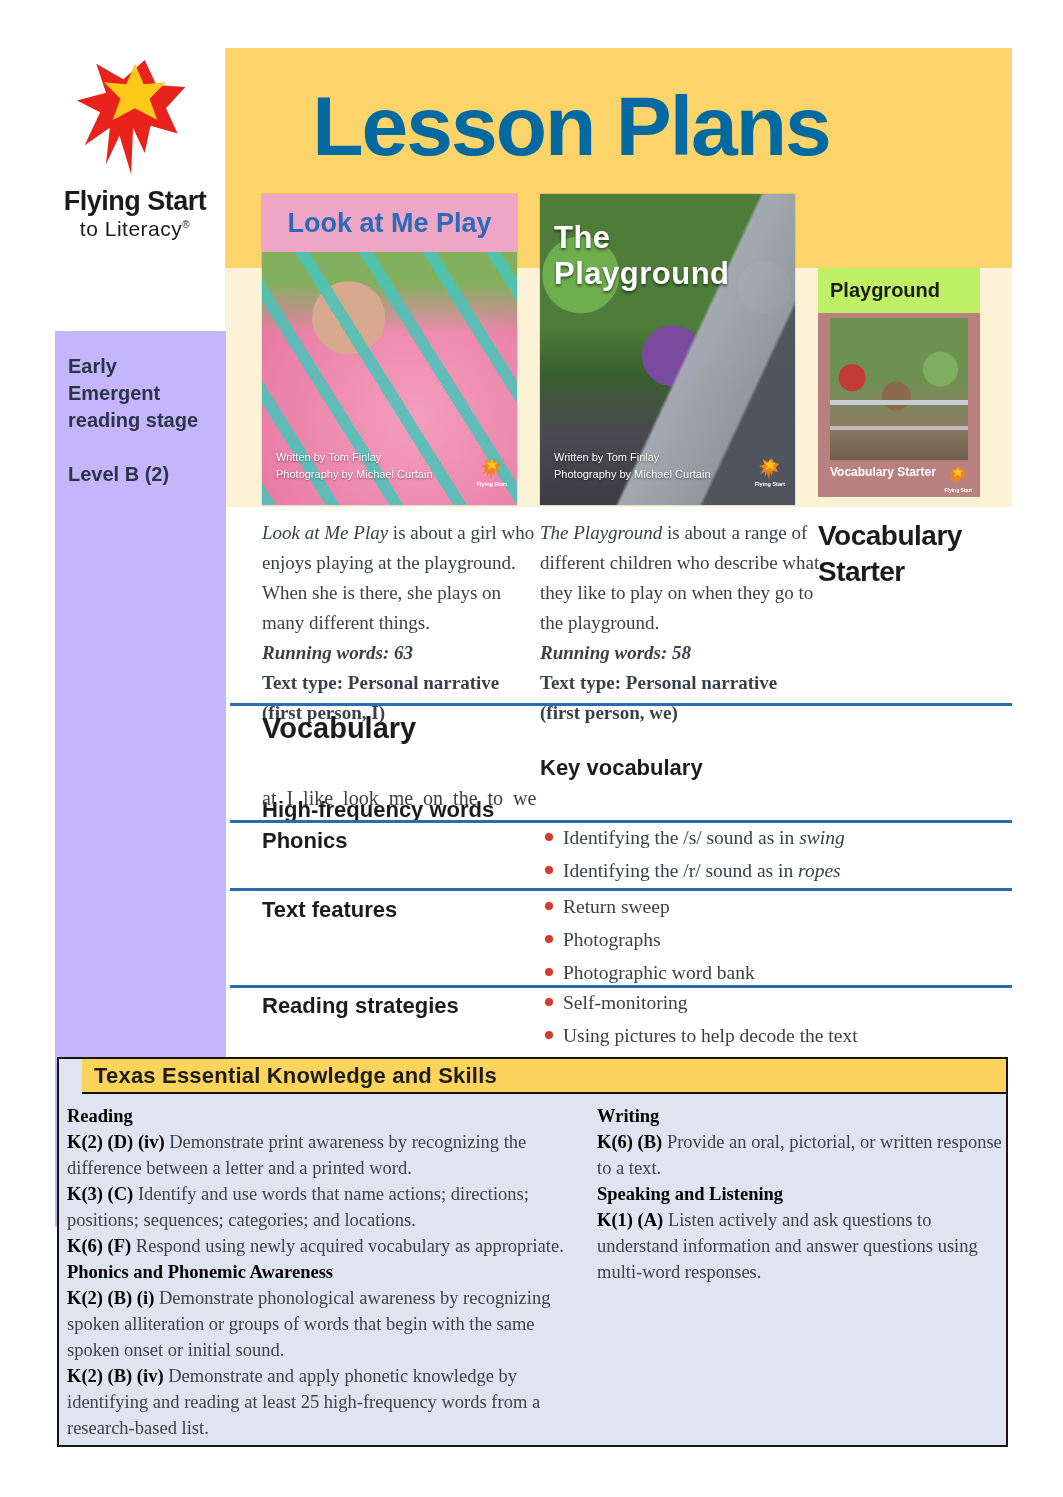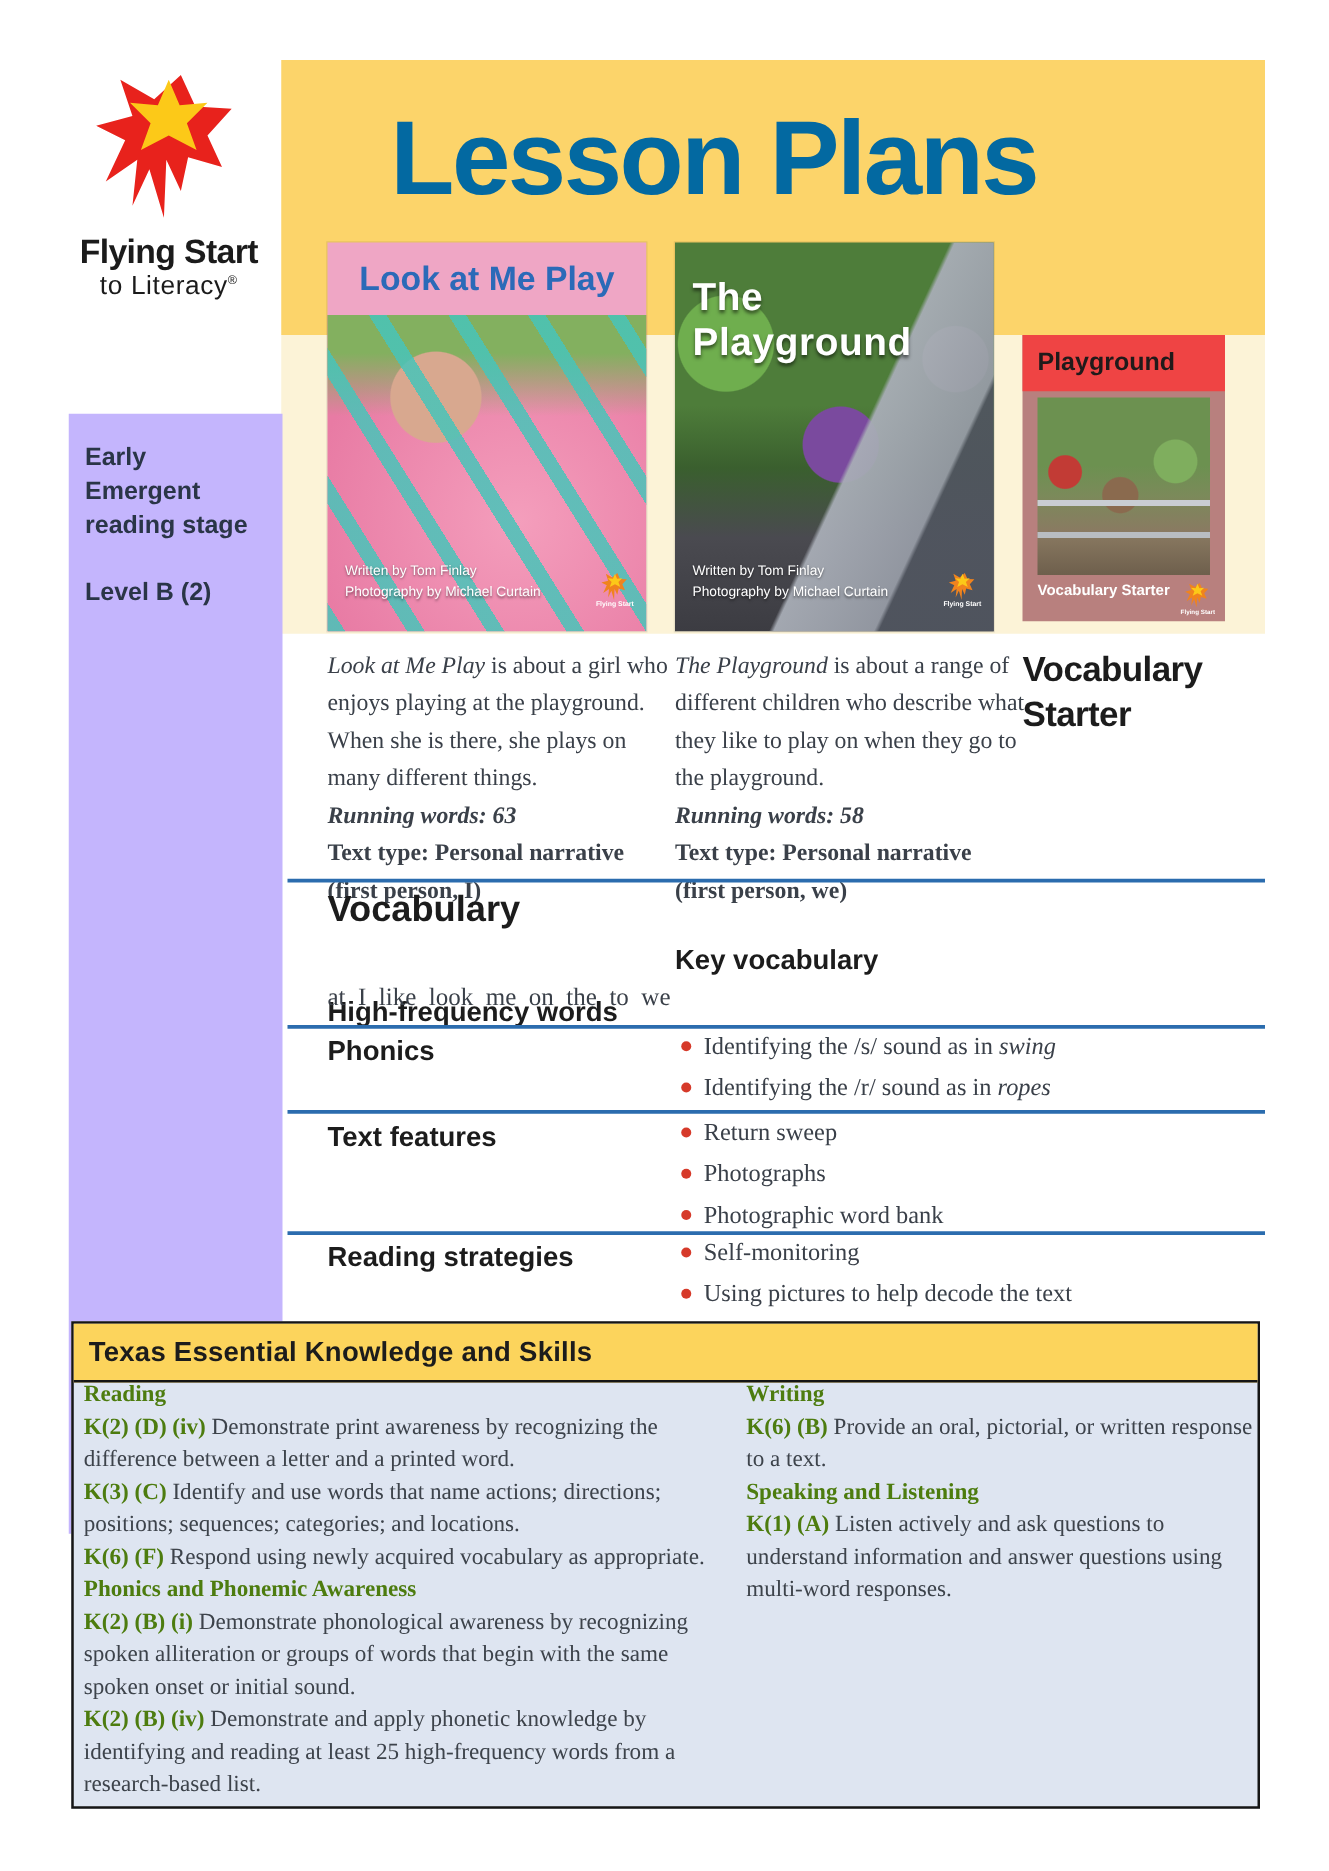--- a/index.html
+++ b/index.html
@@ -48,21 +48,21 @@
   .cover2-title { position:absolute; left:14px; top:26px; font-size:31px; font-weight:bold; color:#ffffff;
     text-shadow:0 2px 3px rgba(0,0,0,0.55); letter-spacing:0.5px; }
   .credits { position:absolute; left:14px; bottom:22px; color:#ffffff; font-size:11px; line-height:17px;
     text-shadow:0 1px 2px rgba(0,0,0,0.5); }
   .mini-logo { position:absolute; right:10px; bottom:18px; text-align:center; }
   .mini-logo svg { display:block; margin:0 auto; }
   .mini-logo .mini-label { font-size:5.5px; font-weight:bold; color:#ffffff; }
 
   
   .starter-card { position:absolute; left:818px; top:268px; width:162px; height:229px; background:#b8807e; }
-  .starter-band { position:absolute; left:0; top:0; width:100%; height:45px; background:#ef4444;
+  .starter-band { position:absolute; left:0; top:0; width:100%; height:45px; background:#bef264;
     display:flex; align-items:center; padding-left:12px; }
   .starter-band span { font-size:20px; font-weight:bold; color:#201a1a; }
   .starter-photo { position:absolute; left:12px; top:50px; width:138px; height:142px;
     background:
       linear-gradient(to bottom, rgba(0,0,0,0) 58%, #c9cdd2 58%, #c9cdd2 61%, rgba(0,0,0,0) 61%),
       linear-gradient(to bottom, rgba(0,0,0,0) 76%, #b9bdc2 76%, #b9bdc2 79%, rgba(0,0,0,0) 79%),
       radial-gradient(circle at 16% 42%, #c23b35 0 13px, rgba(194,59,53,0) 14px),
       radial-gradient(circle at 80% 36%, #7fae5e 0 17px, rgba(127,174,94,0) 18px),
       radial-gradient(circle at 48% 55%, #8a6a4e 0 14px, rgba(138,106,78,0) 15px),
       linear-gradient(to bottom, #6c9150 0 38%, #7b8a5a 55%, #8a7a62 76%, #6e5f4c);
@@ -93,26 +93,26 @@
   .h-pho { top:828px;text-align:center; } .h-tf { top:897px; } .h-rs { top:993px; }
   .bullet-list { position:absolute; left:545px; width:460px; list-style:none; }
   .l-pho { top:826px; } .l-tf { top:895px; } .l-rs { top:991px; }
   .bullet-row { display:flex; align-items:flex-start; margin-bottom:9px; font-family:"Liberation Serif", serif;
     font-size:19.5px; line-height:24px; color:#3a4049; }
   .dot { flex:0 0 auto; width:8px; height:8px; border-radius:50%; background:#d63a2a; margin:7px 10px 0 0; }
 
   
   .teks { position:absolute; left:57px; top:1057px; width:951px; height:390px; border:2px solid #151515;
     background:#dee5f1; }
-  .teks-bar { height:47px; background:#fcd45c; border-bottom:2px solid #151515; display:flex; align-items:center;
-    padding-left:12px; }
+  .teks-bar { height:35px; background:#fcd45c; border-bottom:2px solid #151515; display:flex; align-items:center;
+    padding-left:12px;margin-left:23px; }
   .teks-bar span { font-size:22px; font-weight:bold; color:#1c1c1c; letter-spacing:0.2px; }
   .teks-col { position:absolute; font-family:"Liberation Serif", serif; font-size:18.5px; line-height:26px;
     color:#3d434b; }
-  .teks-col b { color:#4d7c0f; }
+  .teks-col b { color:#000000; }
   .teks-left { left:8px; top:44px; width:505px; }
   .teks-right { left:538px; top:44px; width:406px; }
 </style>
 </head>
 <body>
 
 <div class="page">
 
   <div class="yellow-header">
     <div class="lesson-title">Lesson Plans</div>

